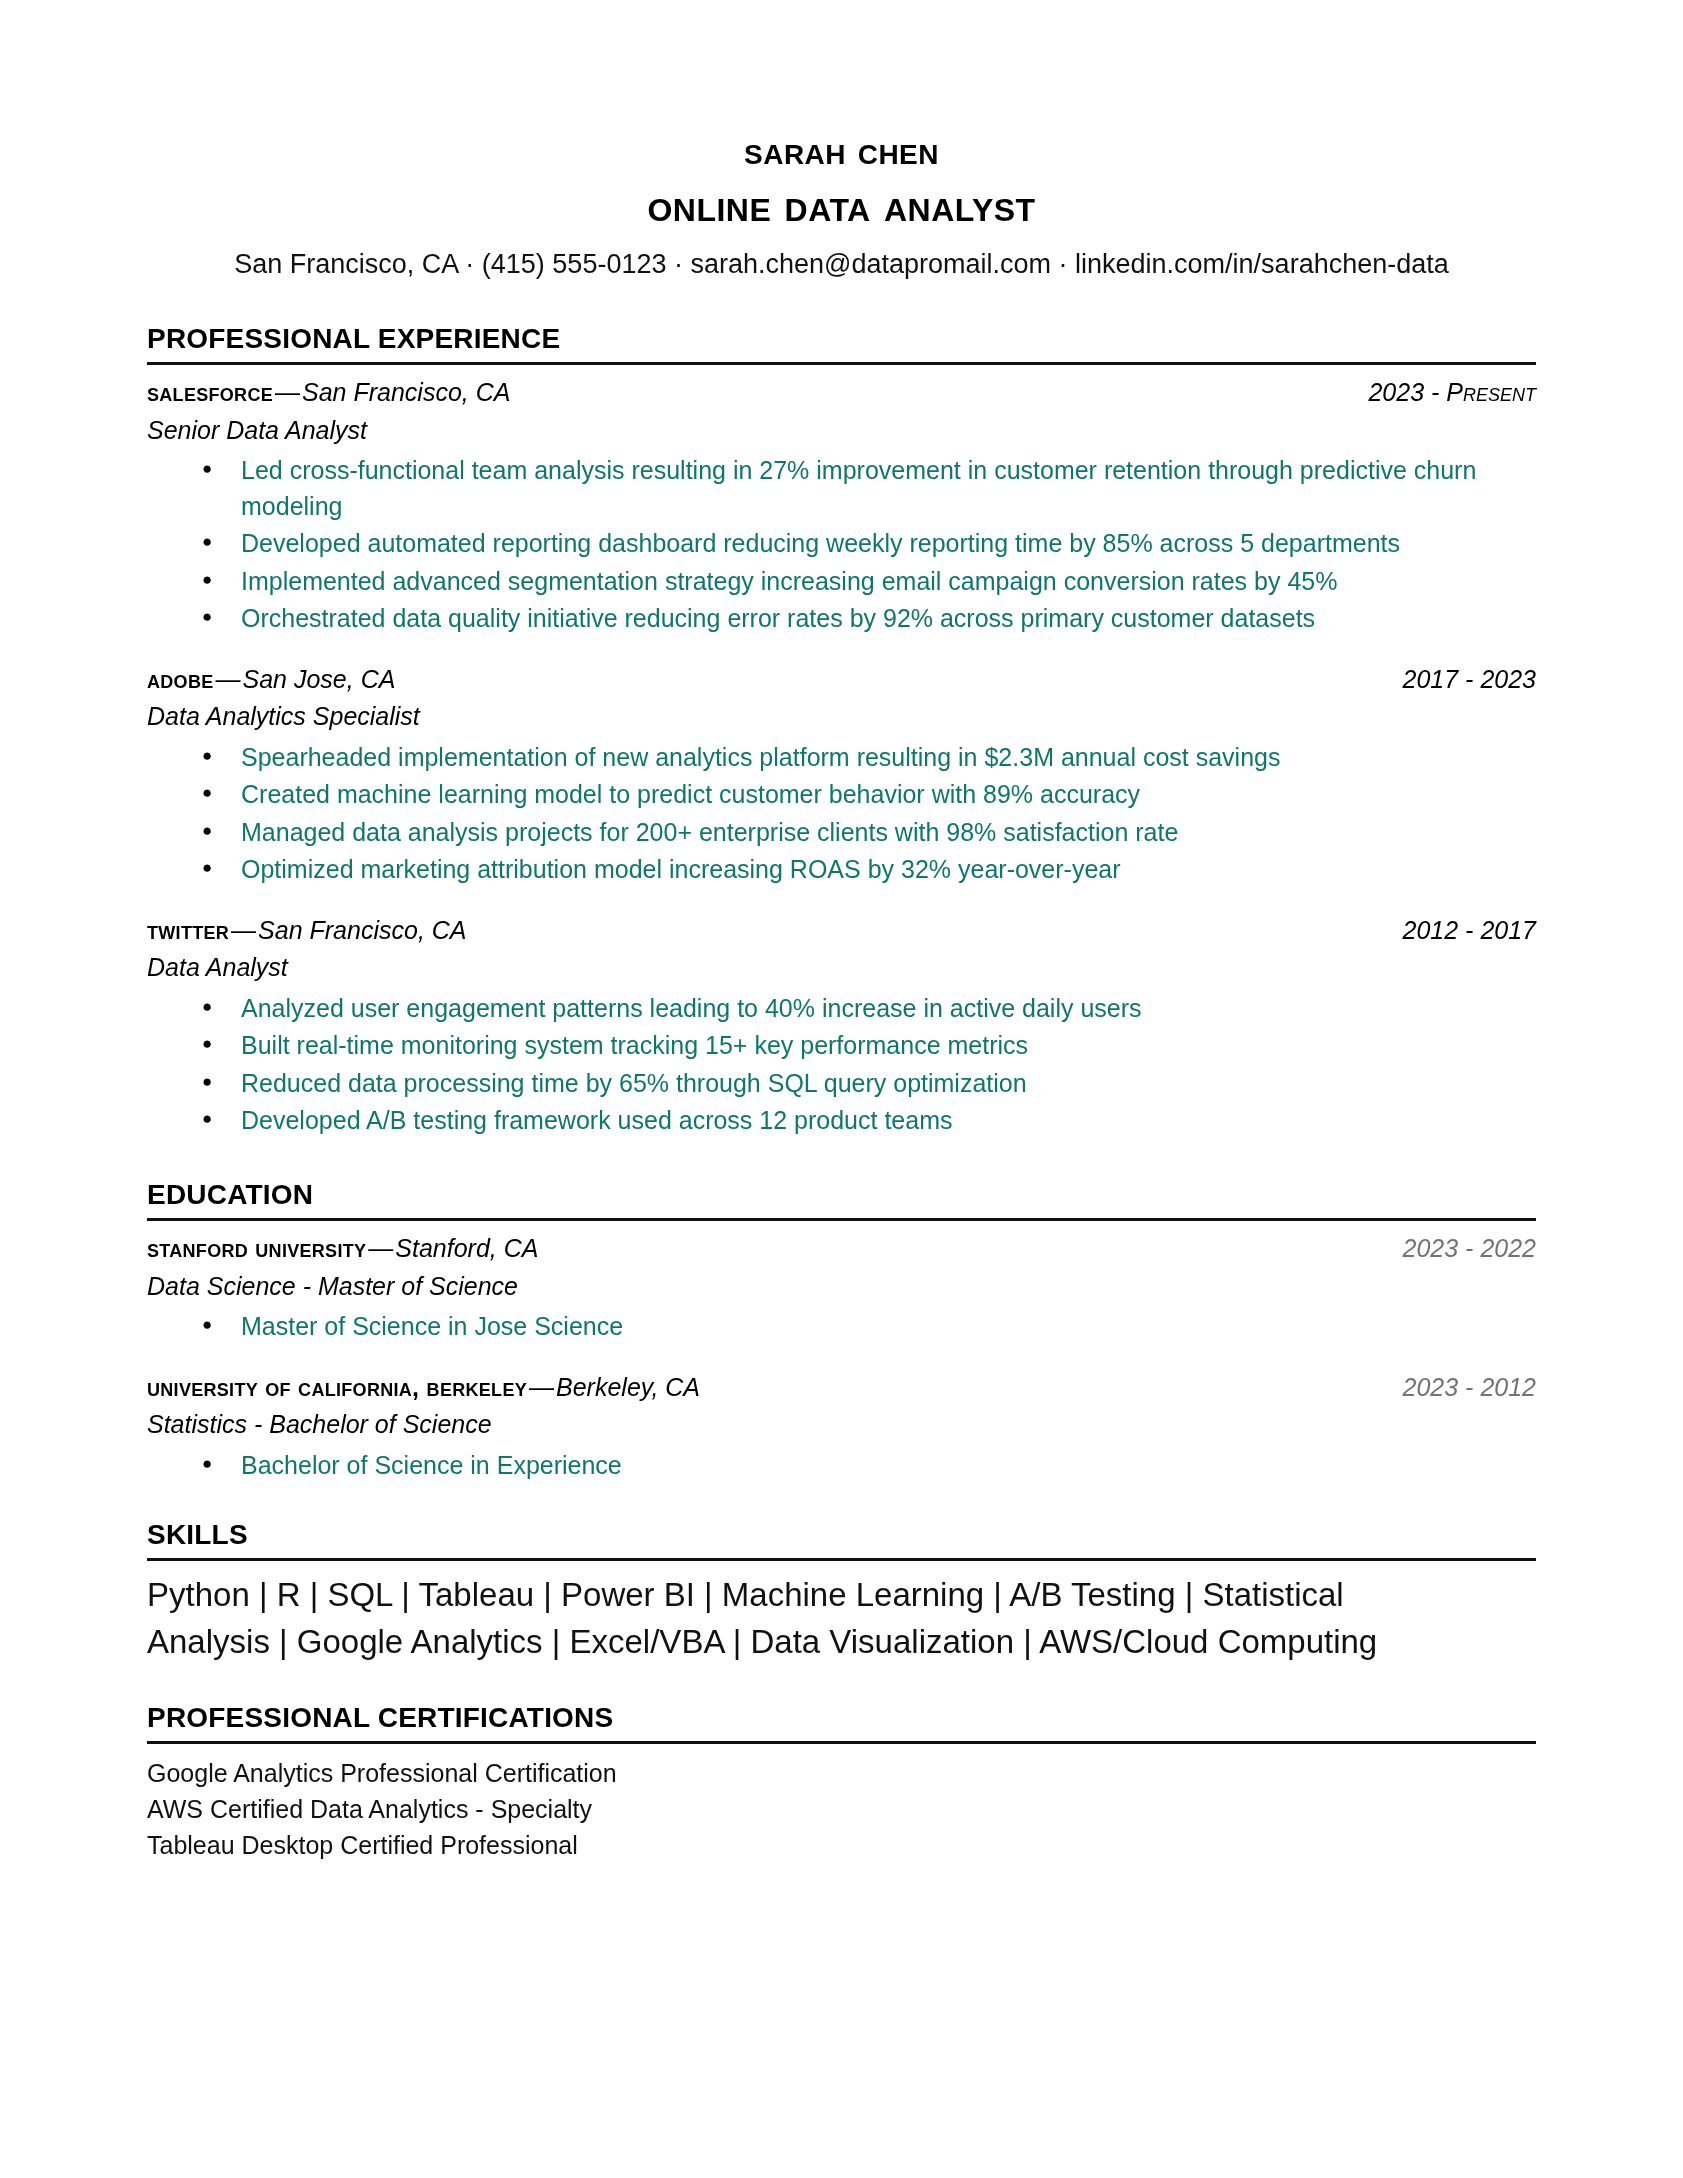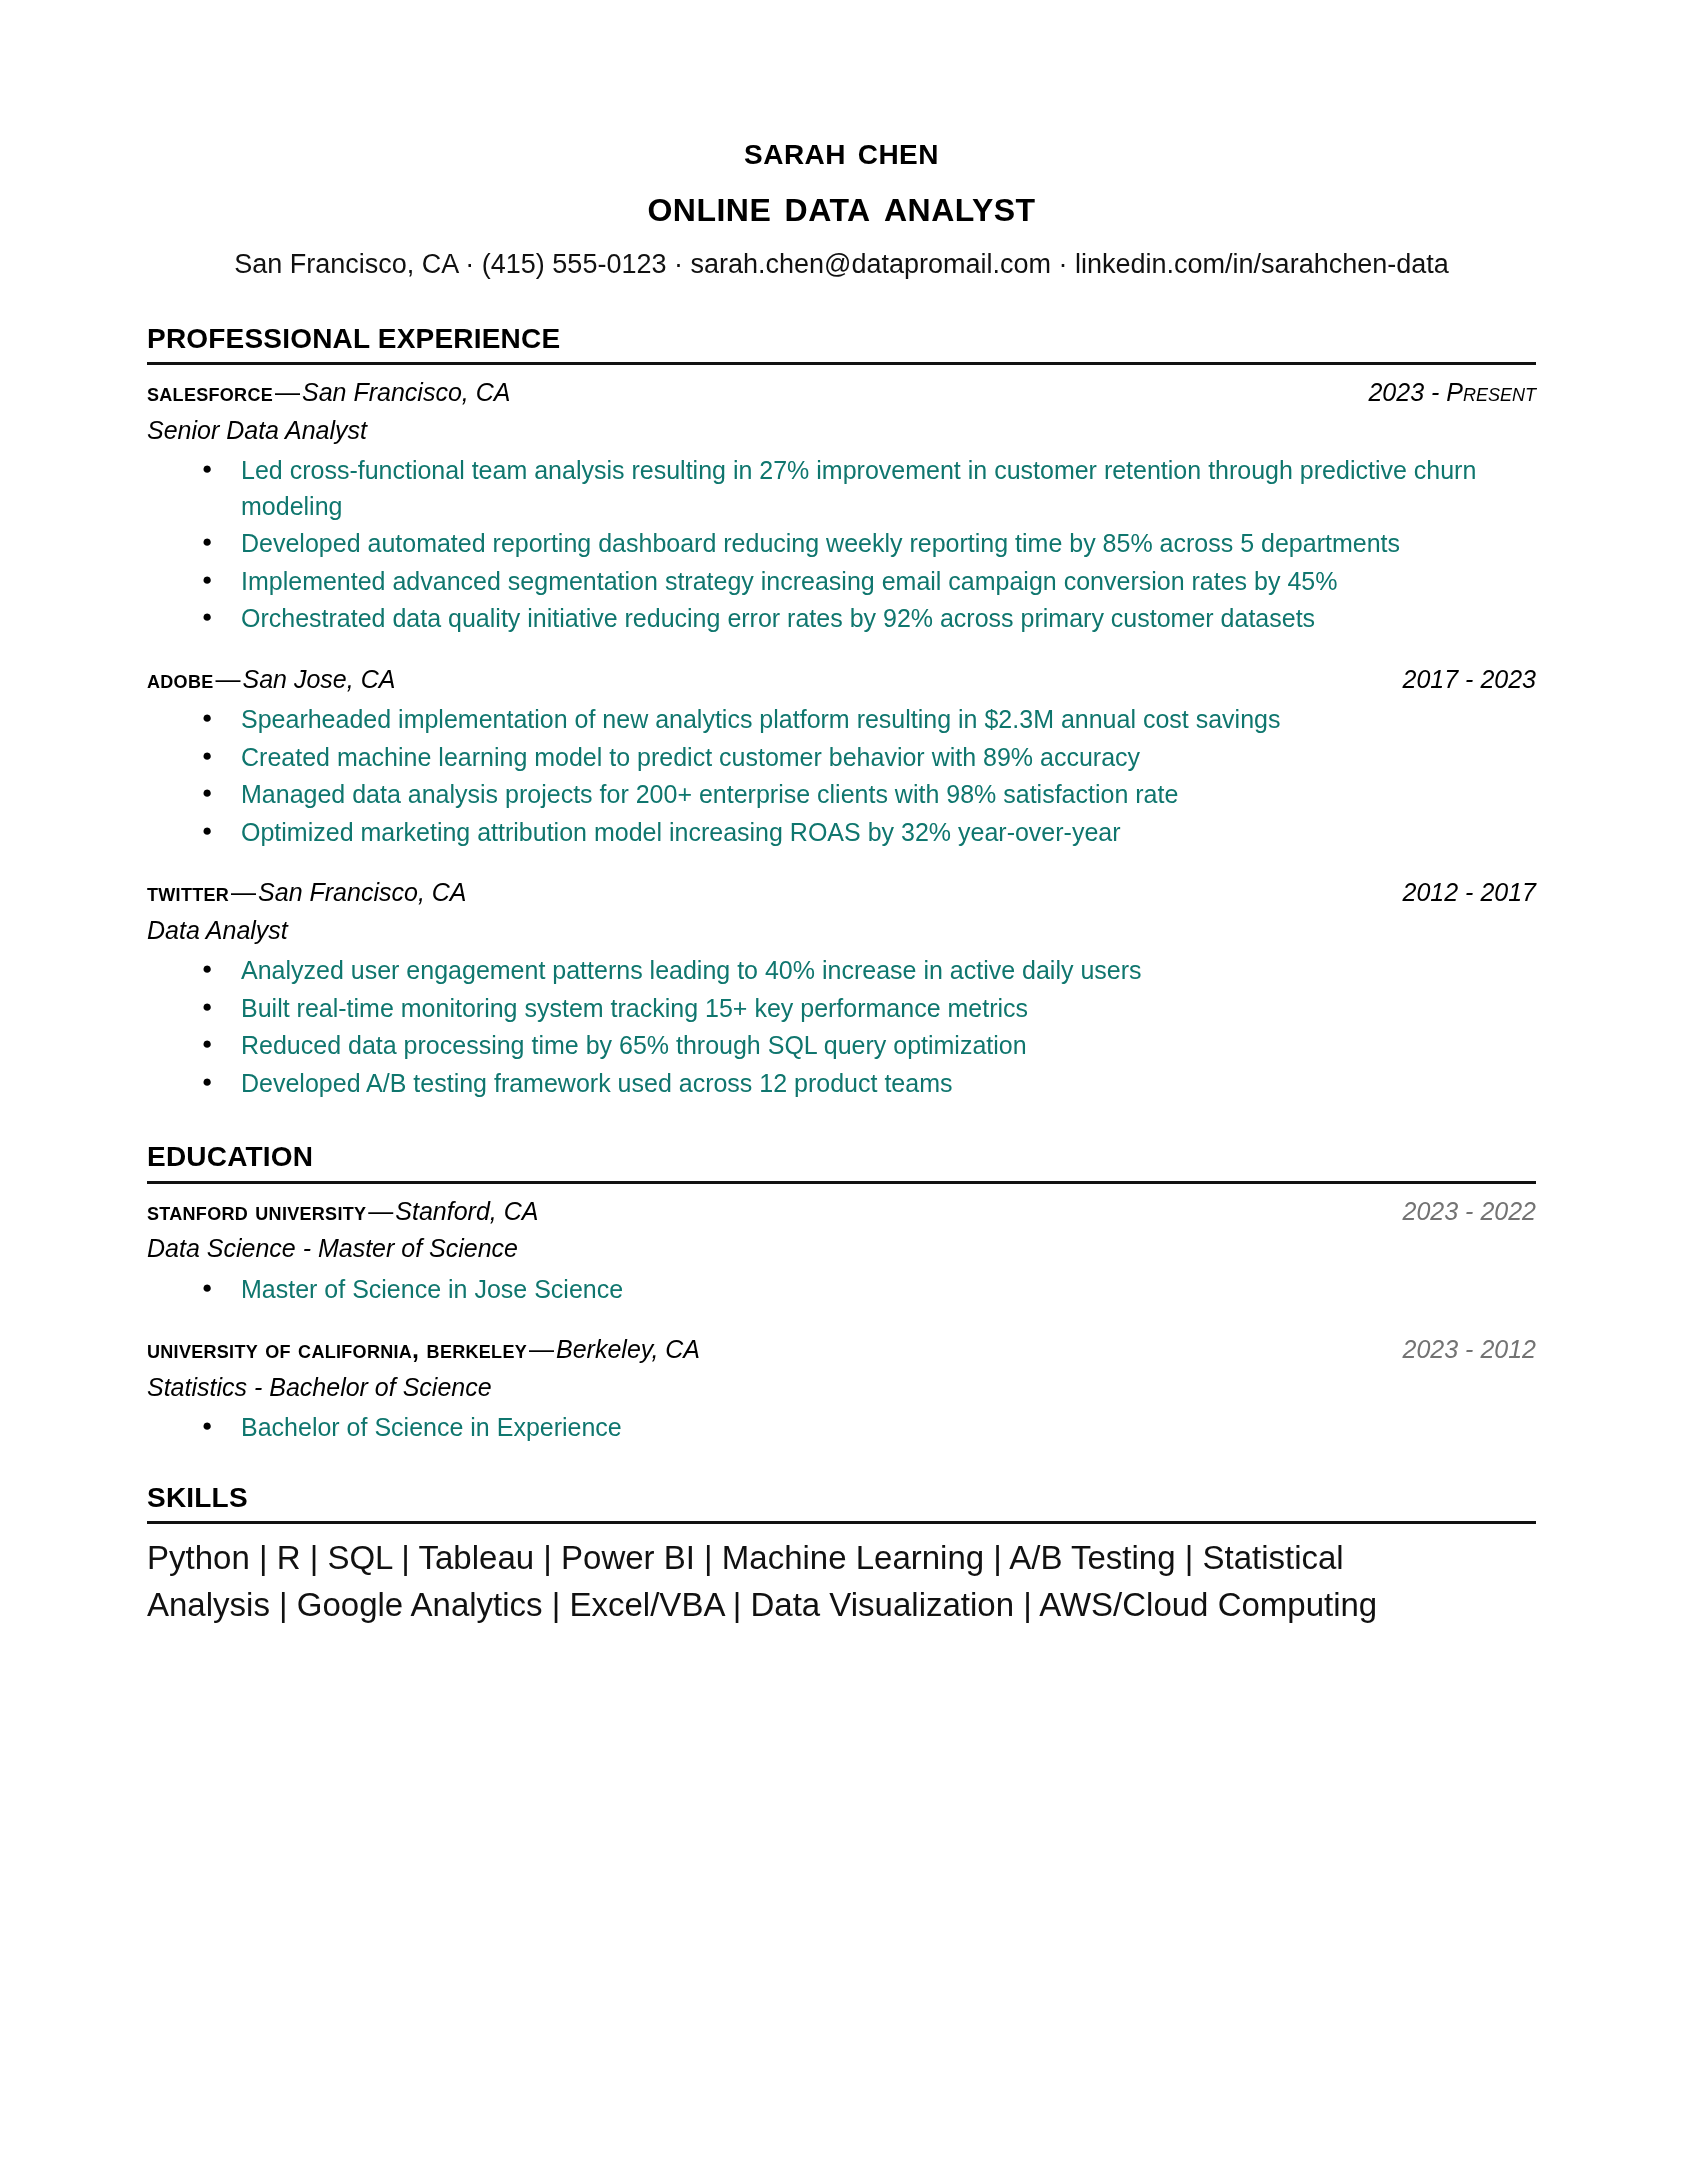--- a/index.html
+++ b/index.html
@@ -210,20 +210,21 @@
       </ul>
     </div>
 
     <div class="entry">
       <div class="entry-top">
         <div class="entry-org-wrap">
           <span class="org-name">Adobe</span><span class="org-sep">—</span><span class="org-location">San Jose, CA</span>
         </div>
         <div class="entry-dates">2017 - 2023</div>
       </div>
+      <div class="entry-role">Data Analytics Specialist</div>
       <ul class="bullets">
         <li>Spearheaded implementation of new analytics platform resulting in $2.3M annual cost savings</li>
         <li>Created machine learning model to predict customer behavior with 89% accuracy</li>
         <li>Managed data analysis projects for 200+ enterprise clients with 98% satisfaction rate</li>
         <li>Optimized marketing attribution model increasing ROAS by 32% year-over-year</li>
       </ul>
     </div>
 
     <div class="entry">
       <div class="entry-top">
@@ -272,15 +273,24 @@
       </ul>
     </div>
   </div>
 
   <div class="section tight">
     <div class="section-heading">Skills</div>
     <hr class="section-rule">
     <div class="skills-text">Python | R | SQL | Tableau | Power BI | Machine Learning | A/B Testing | Statistical Analysis | Google Analytics | Excel/VBA | Data Visualization | AWS/Cloud Computing</div>
   </div>
 
+  <div class="section tight">
+    <div class="section-heading">Professional Certifications</div>
+    <hr class="section-rule">
+    <ul class="cert-list">
+      <li>Google Analytics Professional Certification</li>
+      <li>AWS Certified Data Analytics - Specialty</li>
+      <li>Tableau Desktop Certified Professional</li>
+    </ul>
+  </div>
 
 </div>
 
 
 </body></html>

